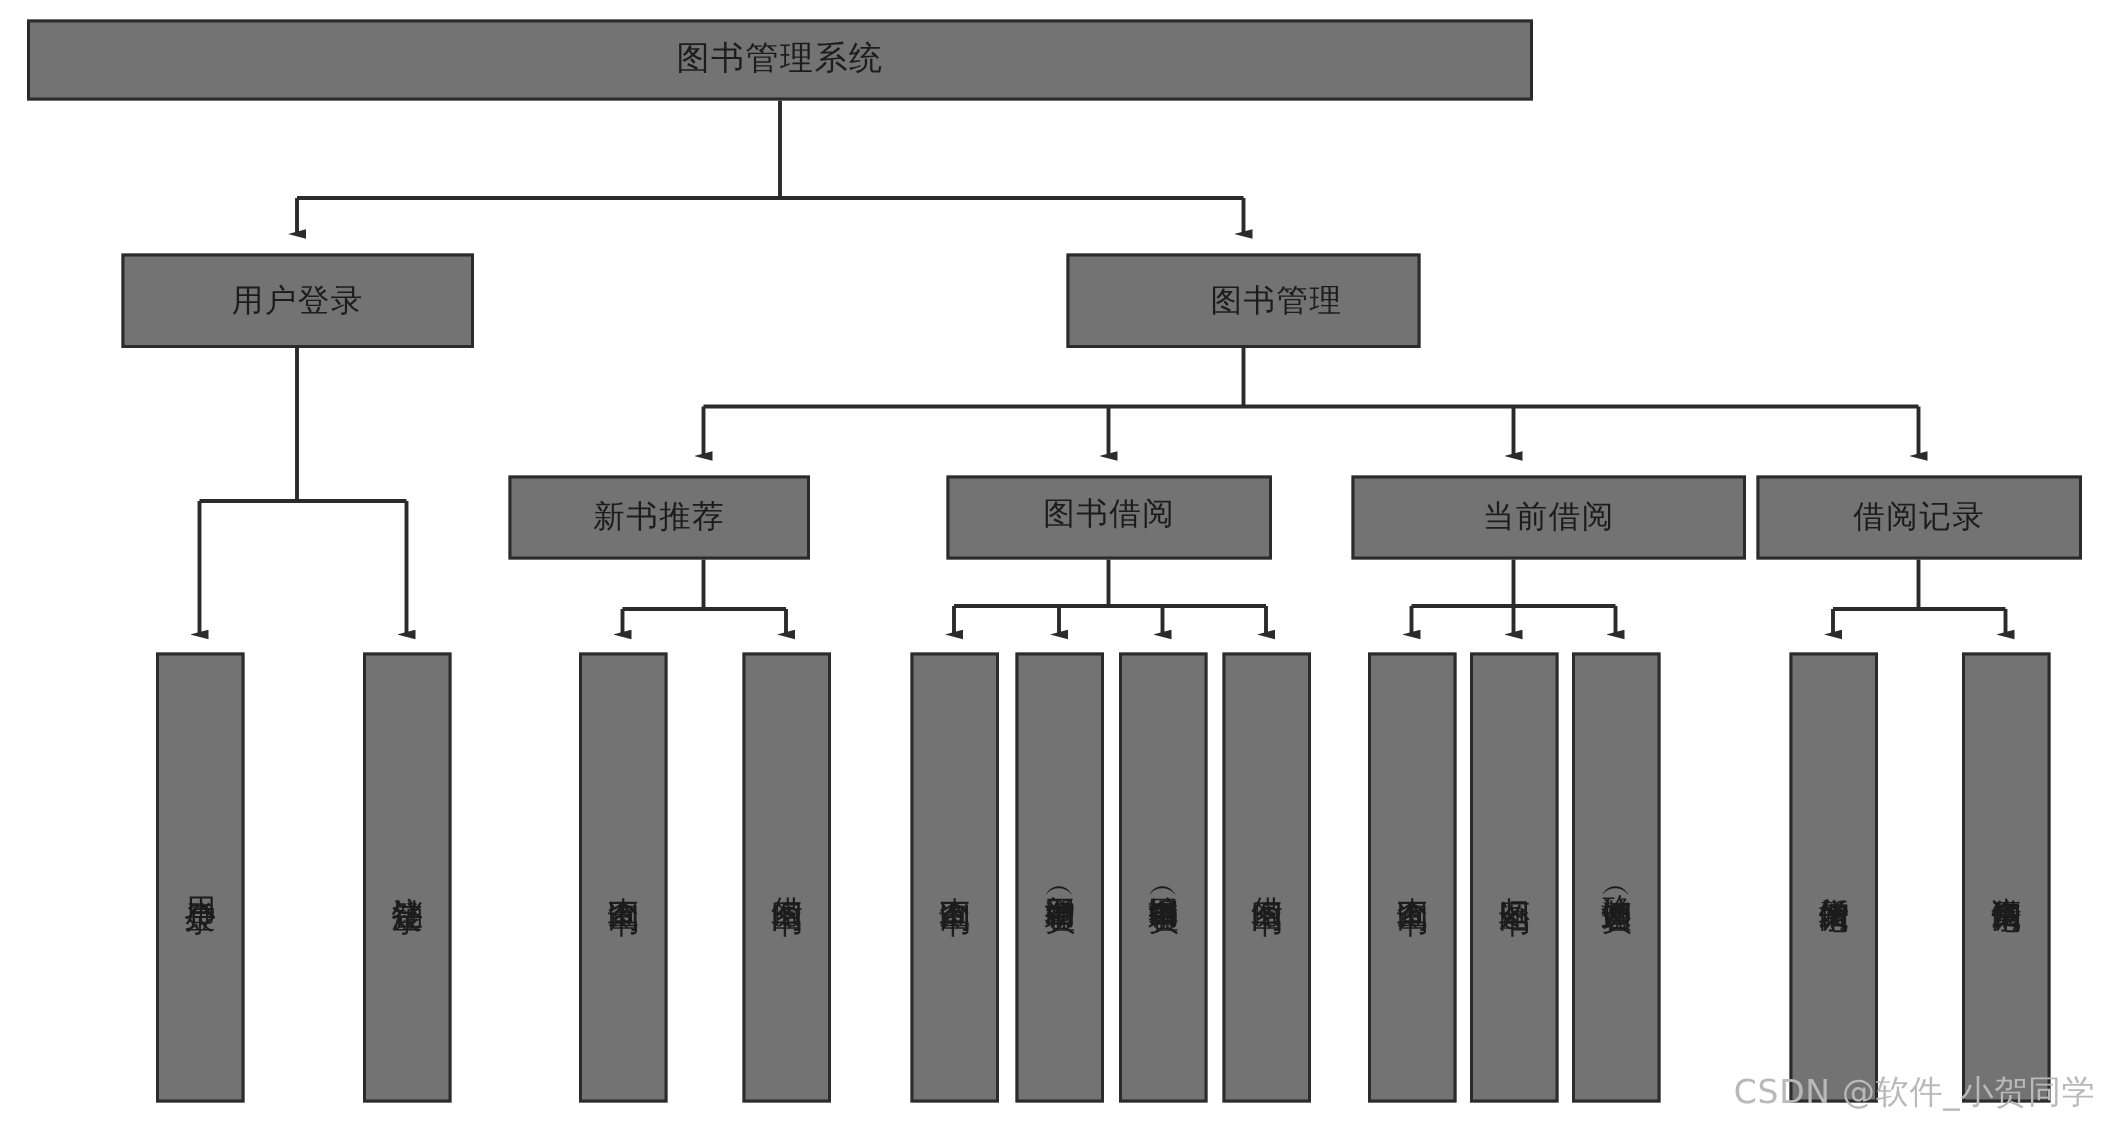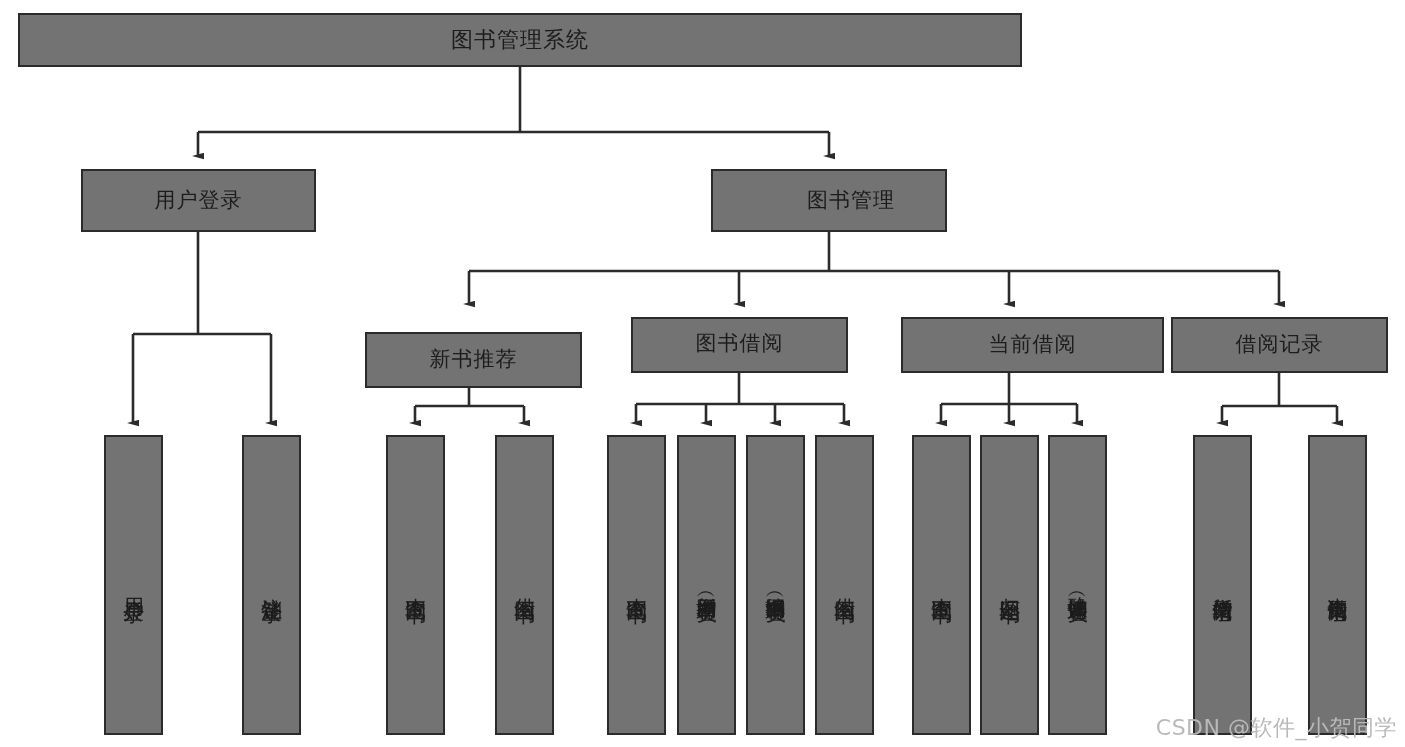--- a/index.html
+++ b/index.html
@@ -135,21 +135,21 @@
     <span>图书管理系统</span>
   </div>
 
   <div class="node horiz" style="left:81px; top:169px; width:235px; height:63px;">
     <span>用户登录</span>
   </div>
   <div class="node horiz" style="left:711px; top:169px; width:236px; height:63px;padding-left:44px;">
     <span>图书管理</span>
   </div>
 
-  <div class="node horiz" style="left:365px; top:317px; width:217px; height:56px;margin-top:15px;">
+  <div class="node horiz" style="left:339px; top:317px; width:201px; height:56px;">
     <span>新书推荐</span>
   </div>
   <div class="node horiz" style="left:631px; top:317px; width:217px; height:56px;font-family:Liberation Mono, monospace;">
     <span>图书借阅</span>
   </div>
   <div class="node horiz" style="left:901px; top:317px; width:263px; height:56px;">
     <span>当前借阅</span>
   </div>
   <div class="node horiz" style="left:1171px; top:317px; width:217px; height:56px;">
     <span>借阅记录</span>

